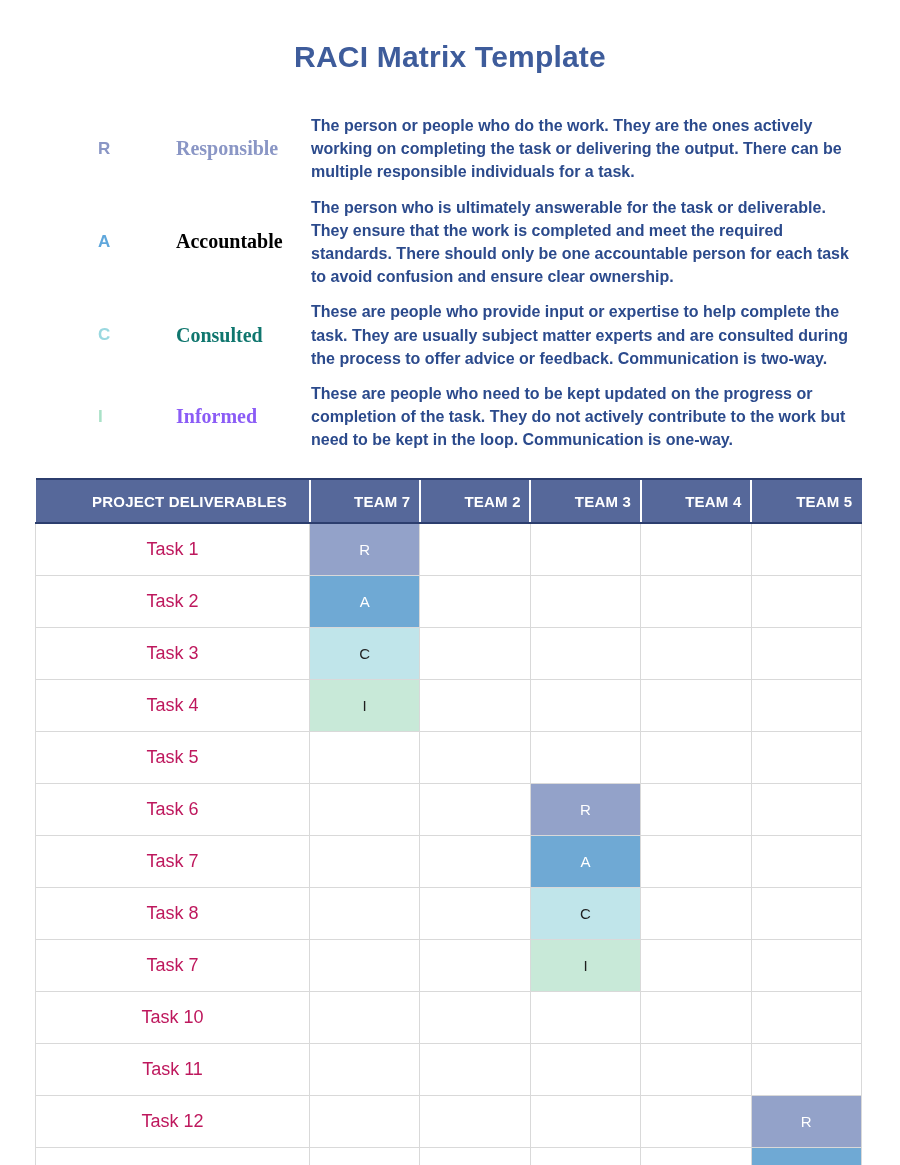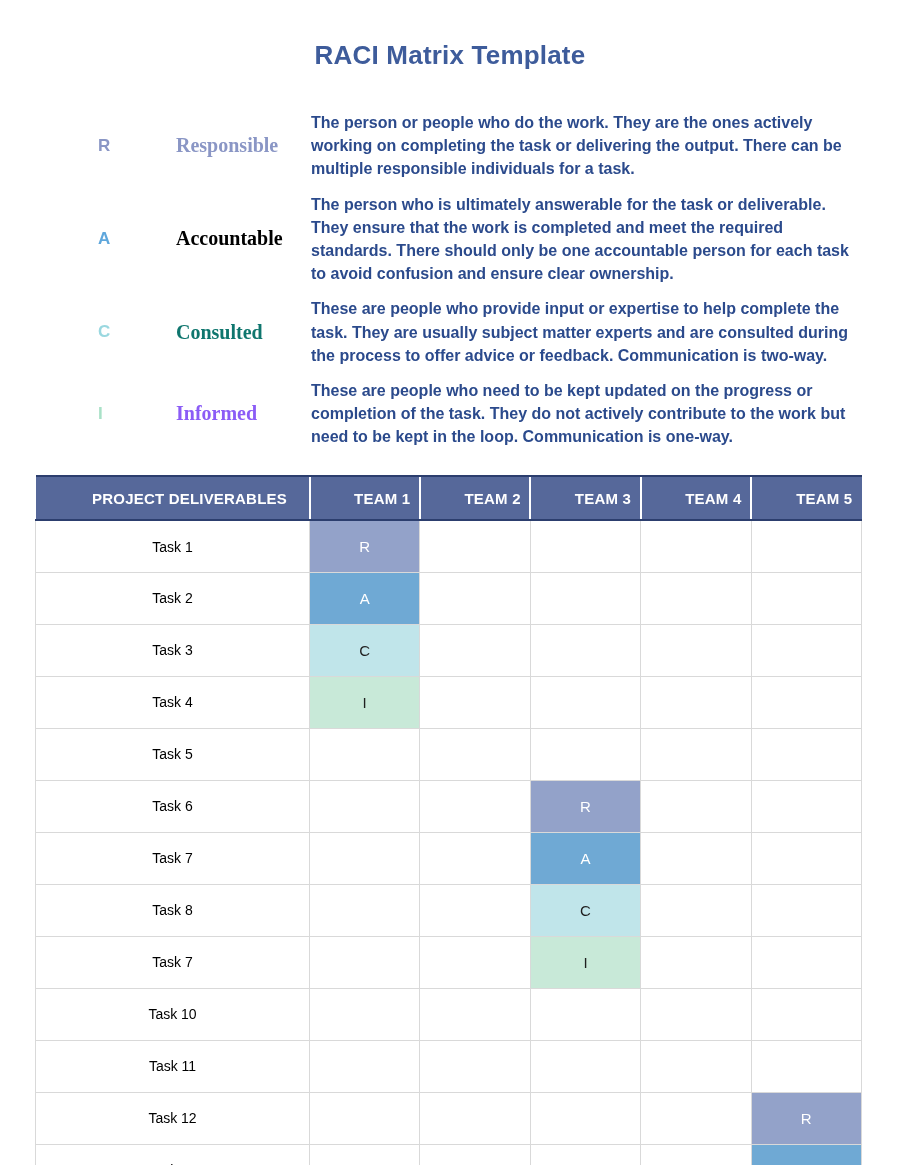--- a/index.html
+++ b/index.html
@@ -15,21 +15,21 @@
     width: 900px; height: 1165px;
     font-family: "Liberation Sans", sans-serif;
     overflow: hidden;
   }
   .page { position: relative; width: 900px; height: 1165px; background: #fff; }
 
   .title {
     margin: 0;
     padding-top: 40px;
     text-align: center;
-    font-size: 26px;
+    font-size: 30px;
     font-weight: bold;
     color: var(--title-color);
     letter-spacing: 0.2px;
   }
 
   .legend { margin: 40px 42px 0 86px; }
   .legend-item {
     display: grid;
     grid-template-columns: 90px 135px 1fr;
     align-items: center;
@@ -63,21 +63,21 @@
     letter-spacing: 0.2px;
     padding-left: 36px;
   }
   .raci-table thead th + th { border-left: 2px solid #ffffff; }
   .raci-table tbody td {
     height: 52px;
     border: 1px solid var(--grid);
     text-align: center;
     vertical-align: middle;
   }
-  .task-cell  { font-size: 14px; color: #000000; }
+  .task-cell  { font-size: 18px; color: #be185d; }
   .matrix-cell { font-size: 15px; color: #1f1f1f; }
 </style>
 </head>
 <body>
 
 <div class="page">
 
   <h1 class="title">RACI Matrix Template</h1>
 
   <div class="legend">
@@ -108,21 +108,21 @@
       <col class="deliverables-col">
       <col>
         <col>
         <col>
         <col>
         <col>
     </colgroup>
     <thead>
       <tr>
         <th>PROJECT DELIVERABLES</th>
-        <th>TEAM 1</th>
+        <th>TEAM 7</th>
         <th>TEAM 2</th>
         <th>TEAM 3</th>
         <th>TEAM 4</th>
         <th>TEAM 5</th>
       </tr>
     </thead>
     <tbody>
         <tr>
           <td class="task-cell">Task 1</td>
           <td class="matrix-cell" style="background: rgb(147, 162, 201); color: rgb(255, 255, 255);">R</td>

